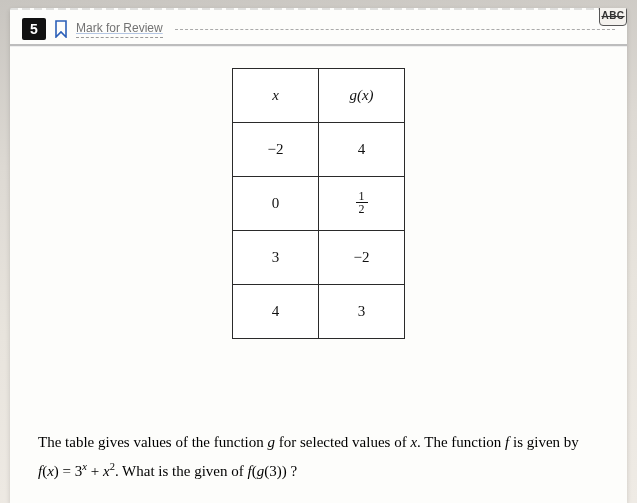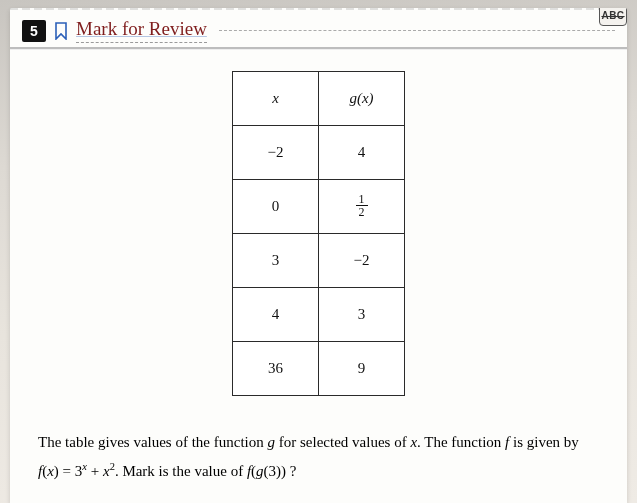--- a/index.html
+++ b/index.html
@@ -42,23 +42,23 @@
       font-size: 14px;
       width: 24px; height: 22px;
       display: flex; align-items: center; justify-content: center;
       border-radius: 2px;
     }
     .bookmark-icon {
       width: 14px; height: 18px; display: inline-block;
     }
     .bookmark-icon svg { display: block; }
     .mark-label {
-      color: #7f1d1d;
-      font-family: Liberation Serif, serif;
-      font-size: 19px;
+      color: #737373;
+      font-family: Liberation Sans, sans-serif;
+      font-size: 12px;
       text-decoration: underline;
       text-decoration-color: rgba(43,95,184,.35);
       border-bottom: 1px dashed #9a9a9a;
       padding-bottom: 2px;
     }
     .dashline {
       flex: 1;
       border-bottom: 1px dashed #aaa;
       height: 1px;
       margin-left: 4px;
@@ -158,28 +158,24 @@
         <td><span class="frac"><span class="num">1</span><span class="den">2</span></span></td>
       </tr>
       <tr>
         <td>3</td>
         <td>−2</td>
       </tr>
       <tr>
         <td>4</td>
         <td>3</td>
       </tr>
-      <tr>
-        <td>36</td>
-        <td>9</td>
-      </tr>
     </tbody>
       </table>
   </div>
 
   <div class="stem">
     <span>The table gives values of the function </span><span class="mi">g</span><span> for selected values of </span><span class="mi">x</span><span>. The function </span><span class="mi">f</span><span> is given by</span>
     <br>
     <span class="eq">
-      <span class="mi">f</span>(<span class="mi">x</span>) = 3<sup class="exp">x</sup> + <span class="mi">x</span><sup style="font-size:.7em;vertical-align:super;">2</sup><span>. Mark is the value of </span><span class="mi">f</span>(<span class="mi">g</span>(3))<span> ?</span>
+      <span class="mi">f</span>(<span class="mi">x</span>) = 3<sup class="exp">x</sup> + <span class="mi">x</span><sup style="font-size:.7em;vertical-align:super;">2</sup><span>. What is the given of </span><span class="mi">f</span>(<span class="mi">g</span>(3))<span> ?</span>
     </span>
   </div>
 </div>
 
 </body></html>

